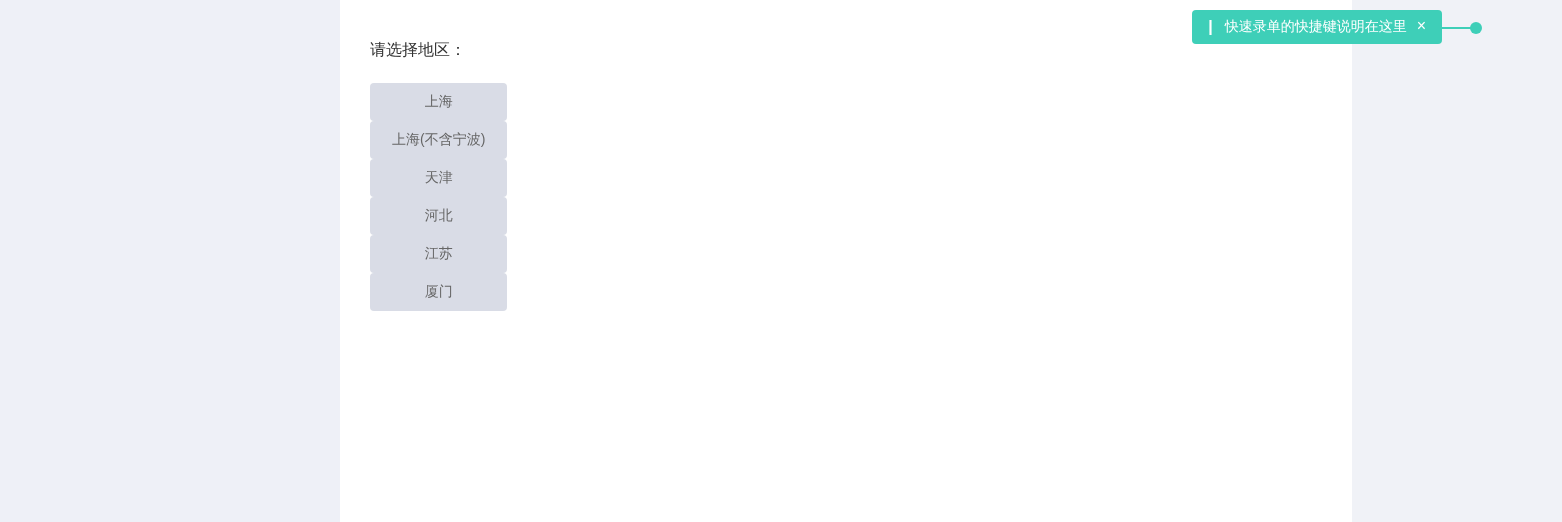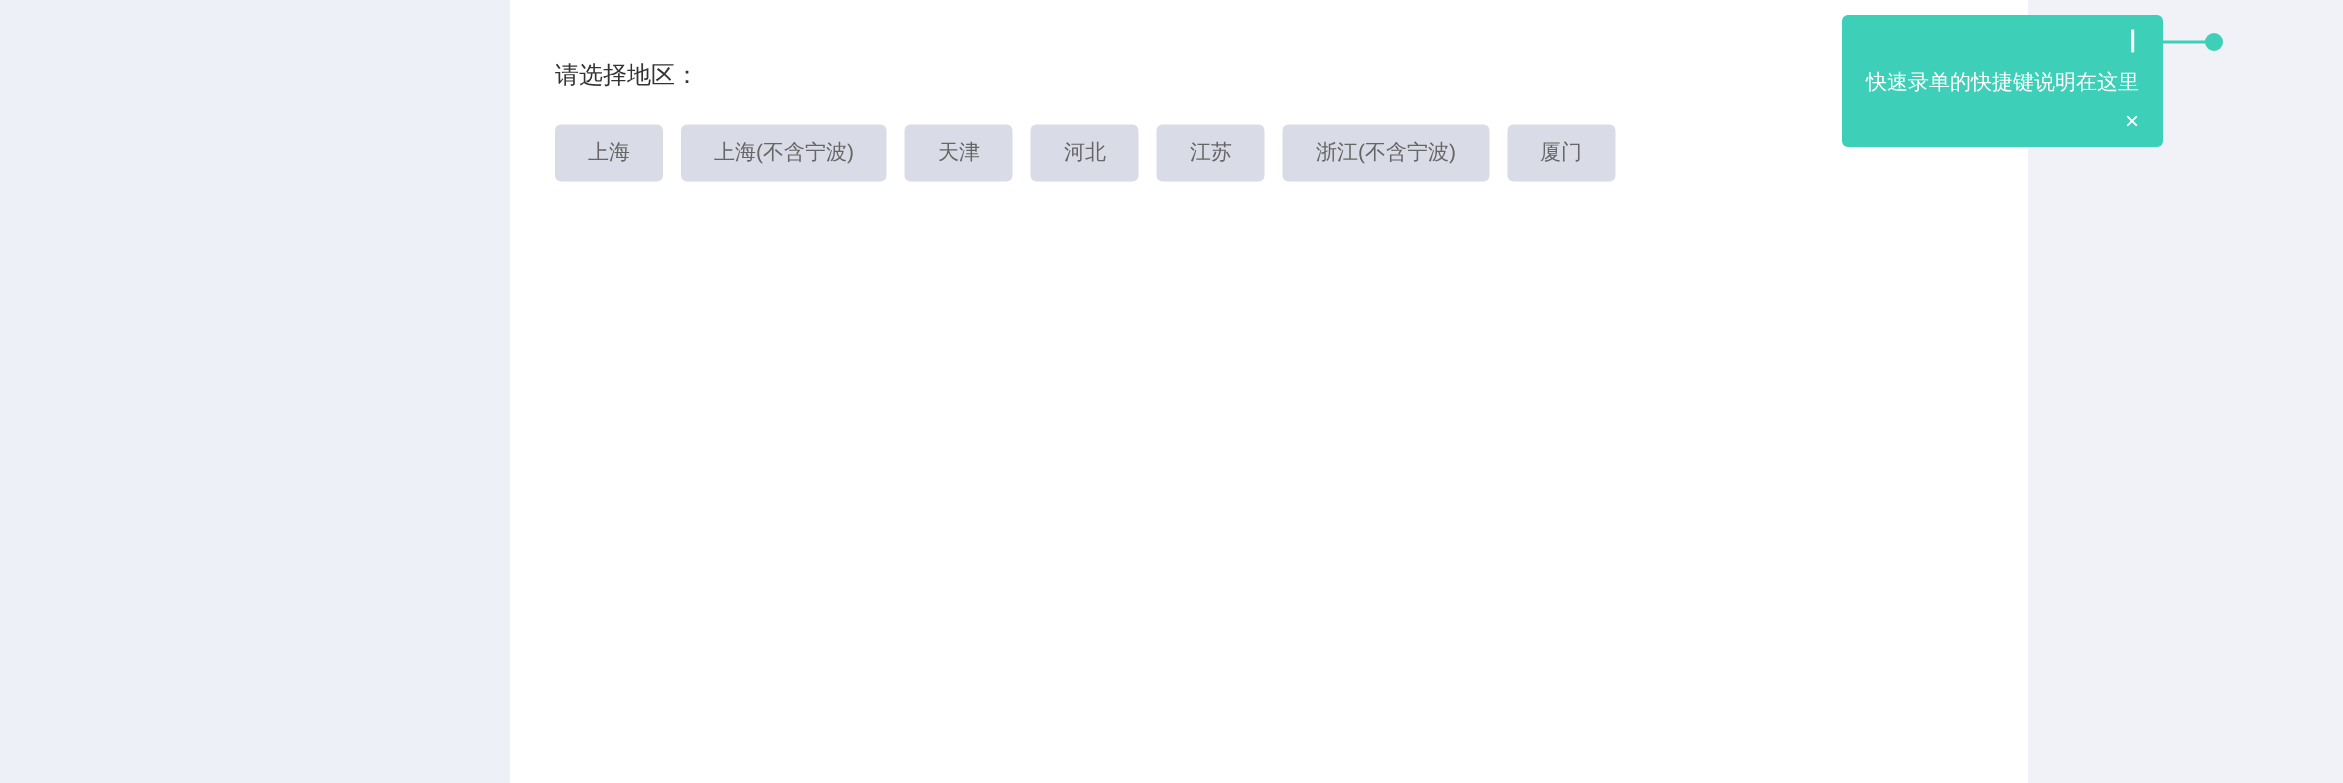--- a/index.html
+++ b/index.html
@@ -56,39 +56,38 @@
       color: #666;
       font-size: 14px;
       padding: 10px 22px;
       cursor: pointer;
       white-space: nowrap;
       font-family: 'Microsoft YaHei', 'PingFang SC', sans-serif;
     }
 
     .row-buttons {
       display: flex;
-      gap: 12px;
       margin-bottom: 12px;
+      flex-direction: column;
     }
 
     
     .tooltip-banner {
       position: absolute;
       top: 10px;
       right: 120px;
       background: #3ecfb8;
       color: #fff;
       font-size: 14px;
       padding: 8px 16px;
       border-radius: 4px;
       display: flex;
-      align-items: flex-end;
+      align-items: flex-start;
       gap: 10px;
       white-space: nowrap;
-      flex-direction: column;
     }
 
     .tooltip-banner::before {
       content: '|';
       font-size: 16px;
       font-weight: bold;
       margin-right: 2px;
     }
 
     .tooltip-close {
@@ -129,21 +128,20 @@
 <div class="main-content">
   <div class="section-label">请选择地区：</div>
 
   <div class="region-buttons">
     <div class="row-buttons">
       <button class="region-btn">上海</button>
       <button class="region-btn">上海(不含宁波)</button>
       <button class="region-btn">天津</button>
       <button class="region-btn">河北</button>
       <button class="region-btn">江苏</button>
-      <button class="region-btn">浙江(不含宁波)</button>
       <button class="region-btn">厦门</button>
     </div>
   </div>
 </div>
 
 <div class="tooltip-banner">
   <span>快速录单的快捷键说明在这里</span>
   <button class="tooltip-close">×</button>
 </div>
 <div class="tooltip-line"></div>

